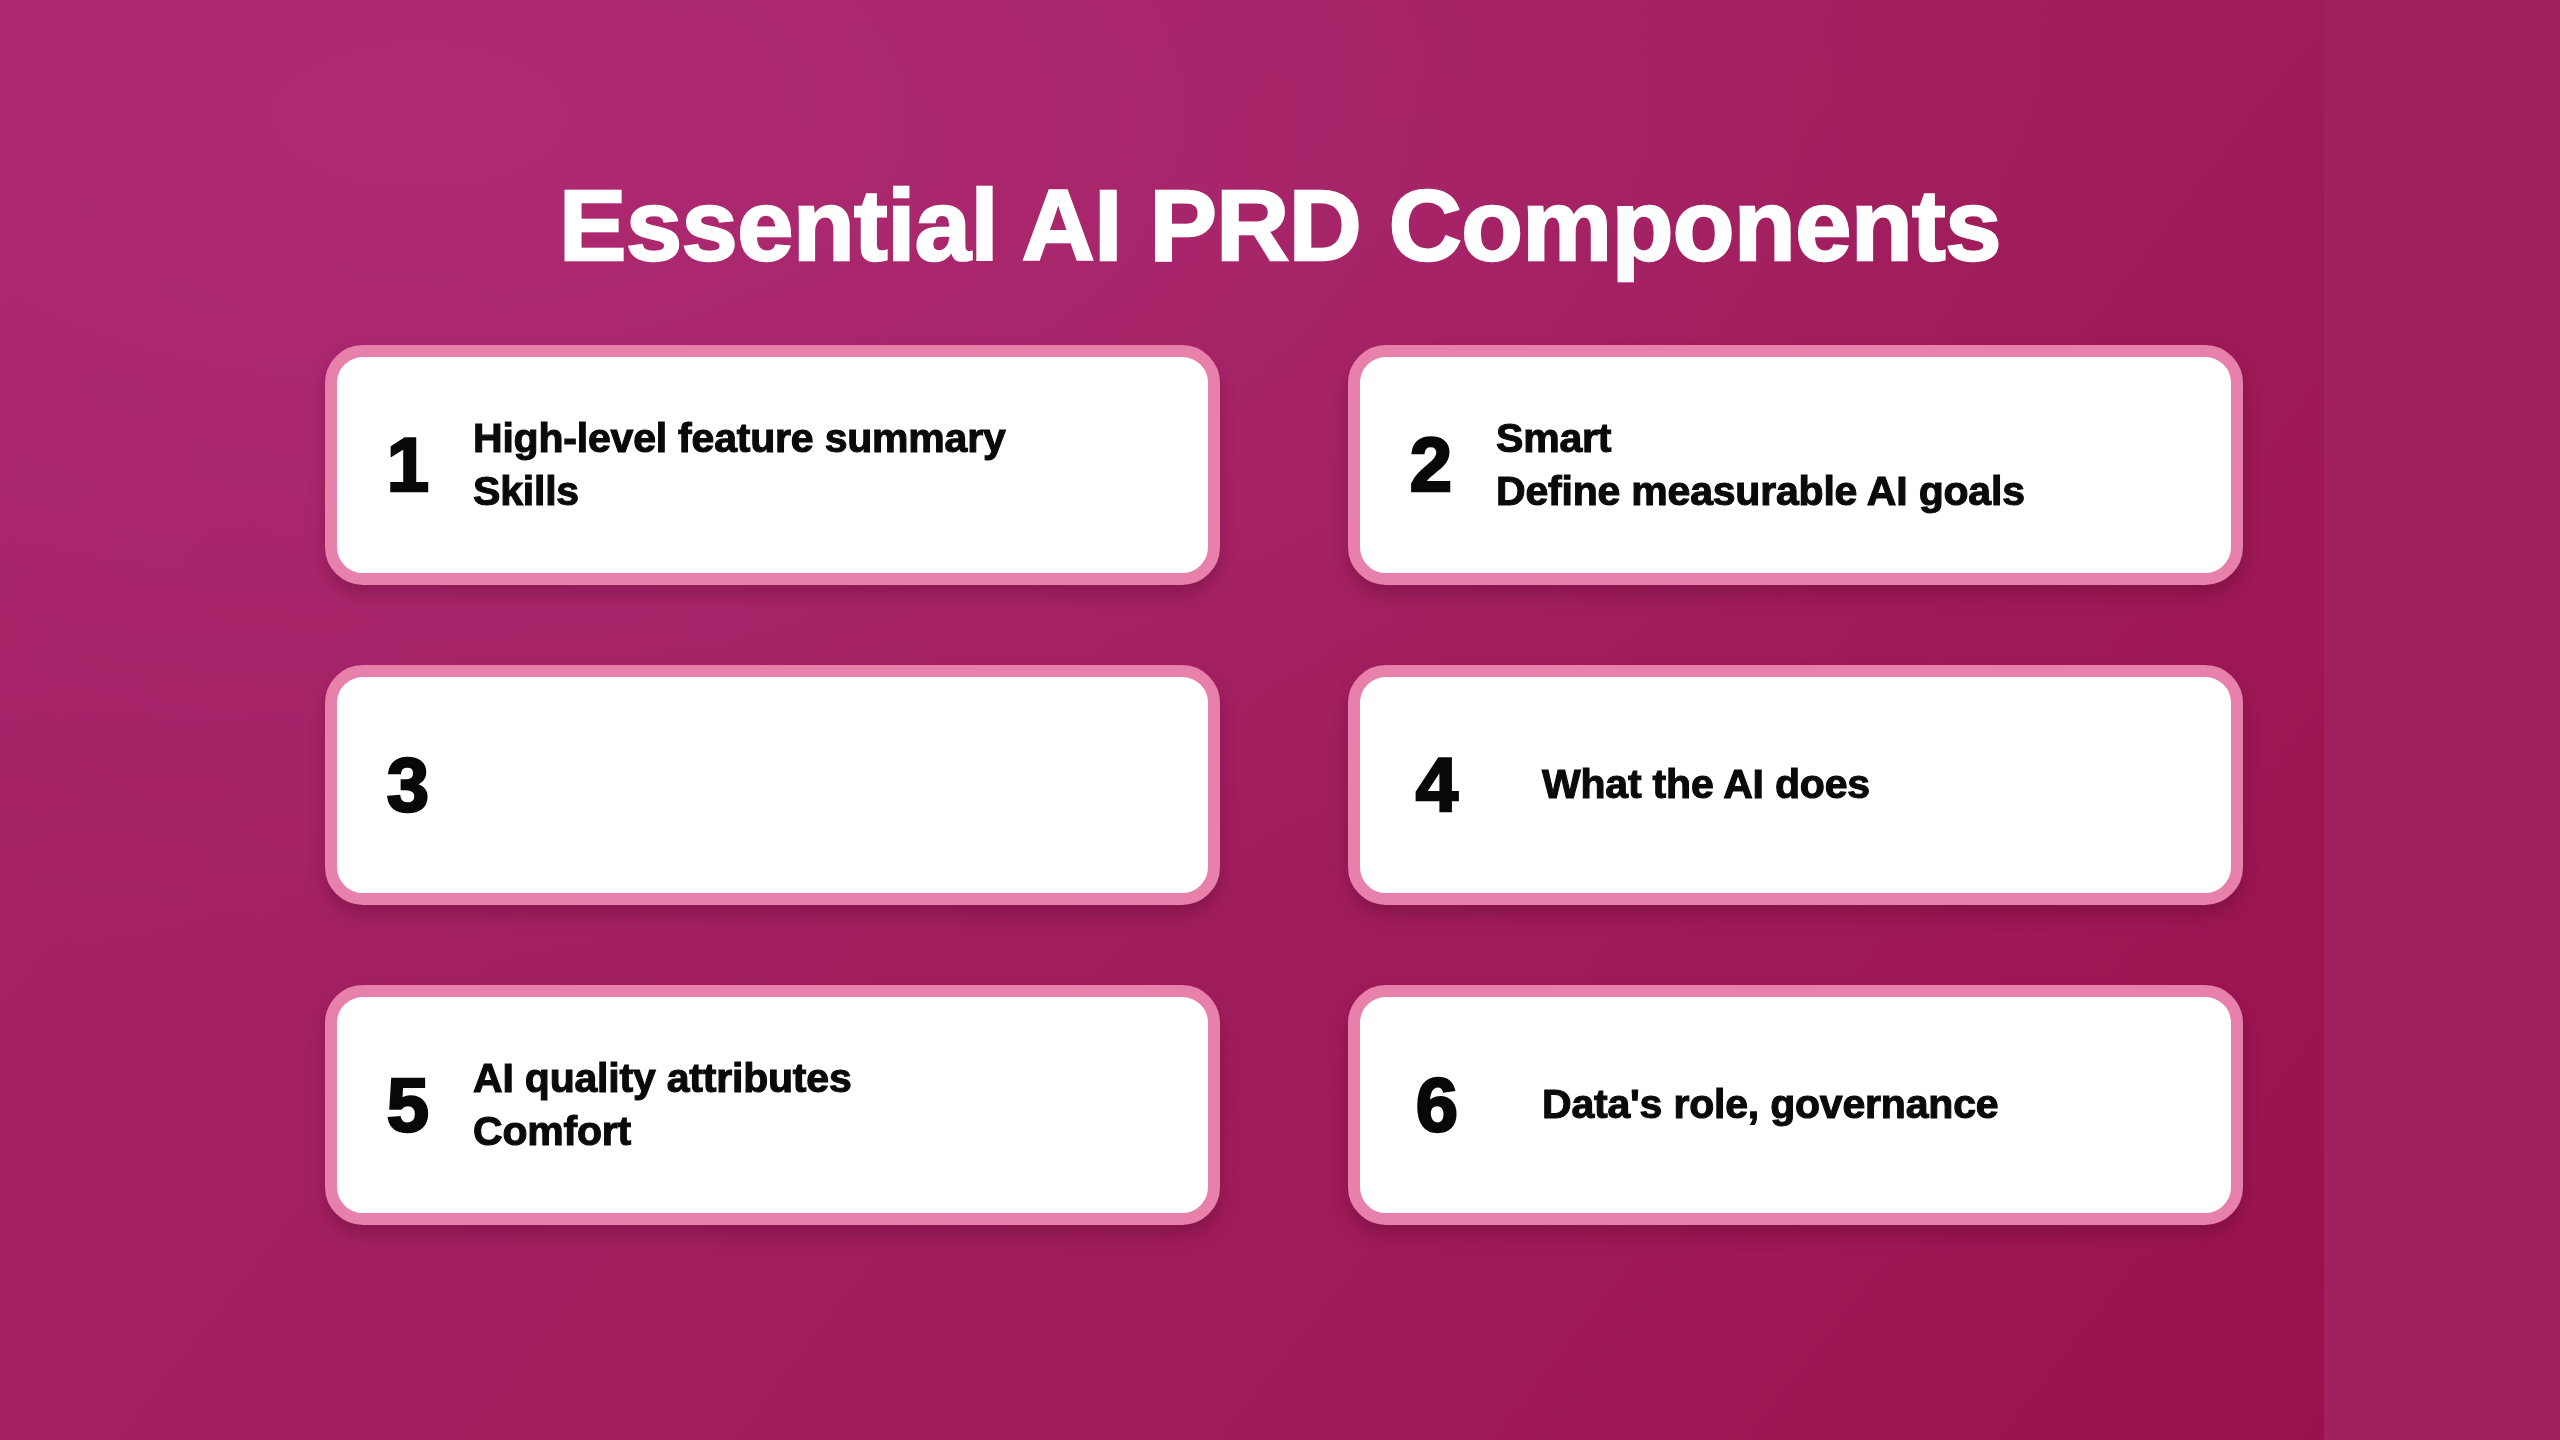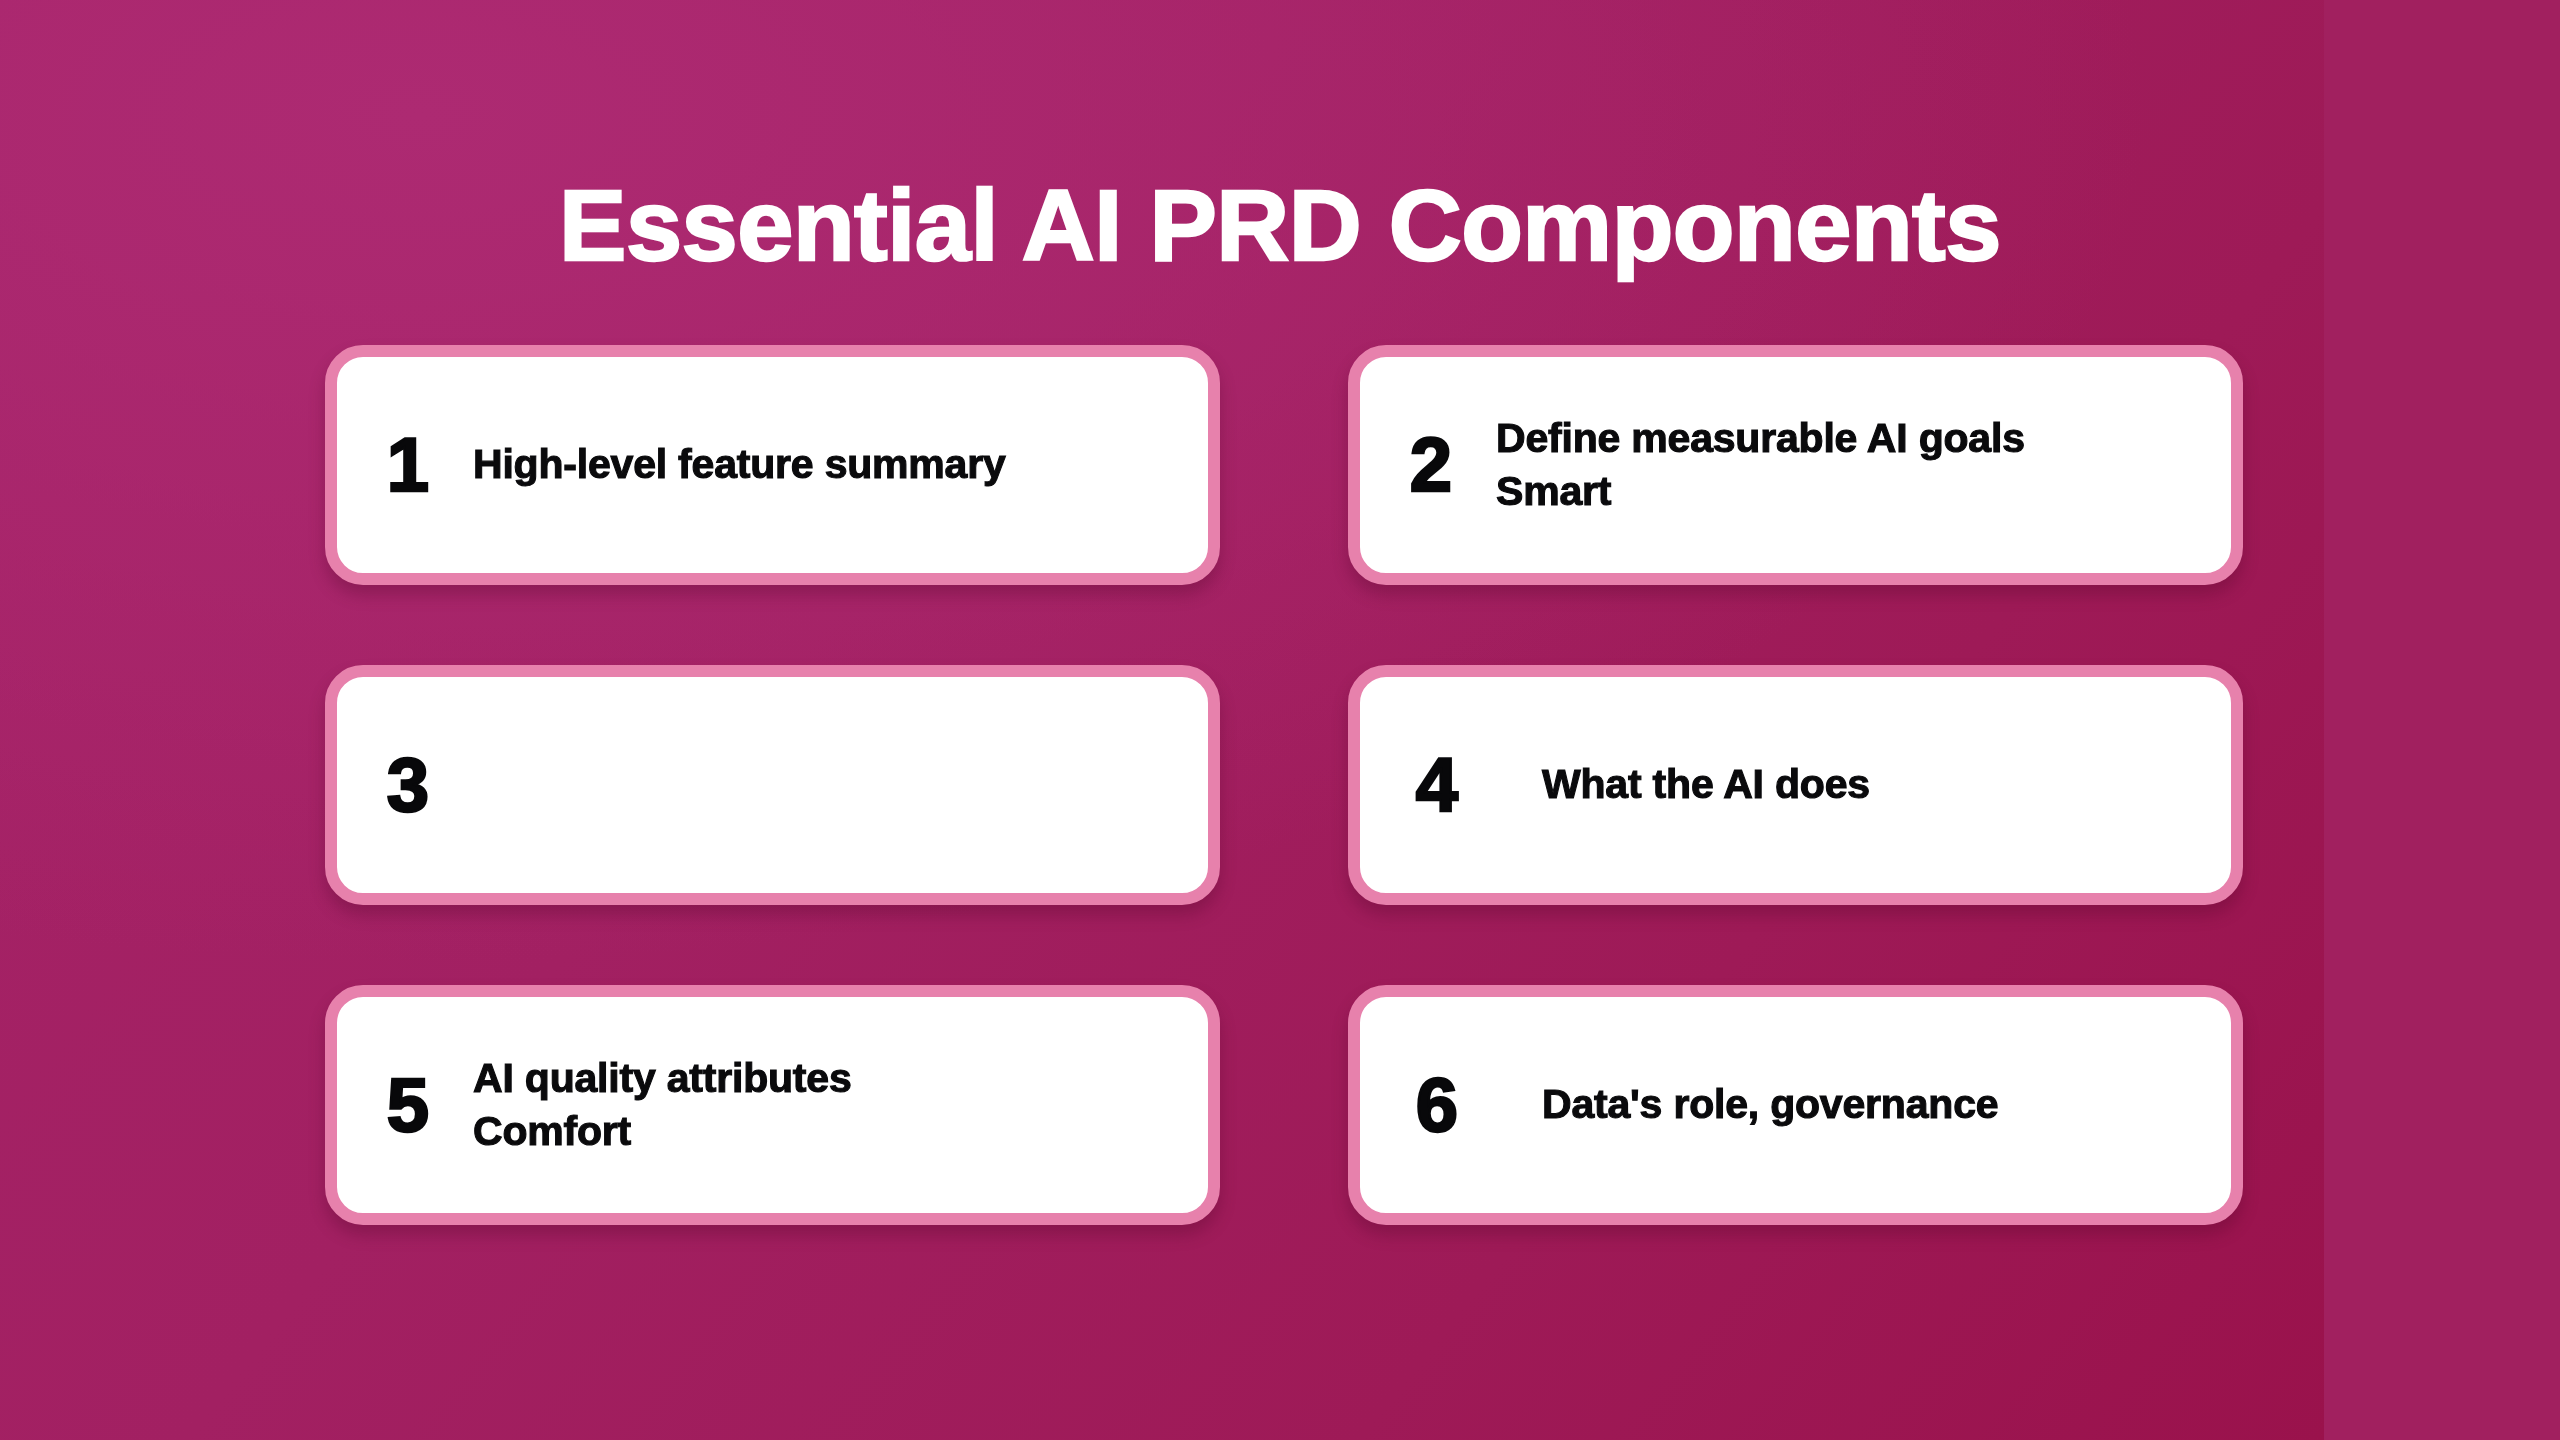--- a/index.html
+++ b/index.html
@@ -116,28 +116,29 @@
   <div id="title-wrap">
     <h1 id="page-title">Essential AI PRD Components</h1>
   </div>
 
   <div id="card-grid">
 
     <div class="card">
       <div class="card-number">1</div>
       <div class="card-text">
         <span class="card-line">High-level feature summary</span>
+        <span class="card-line">Skills</span>
       </div>
     </div>
 
     <div class="card">
       <div class="card-number">2</div>
       <div class="card-text">
+        <span class="card-line">Smart</span>
         <span class="card-line">Define measurable AI goals</span>
-        <span class="card-line">Smart</span>
       </div>
     </div>
 
     <div class="card">
       <div class="card-number">3</div>
     </div>
 
     <div class="card single">
       <div class="card-number">4</div>
       <div class="card-text">

